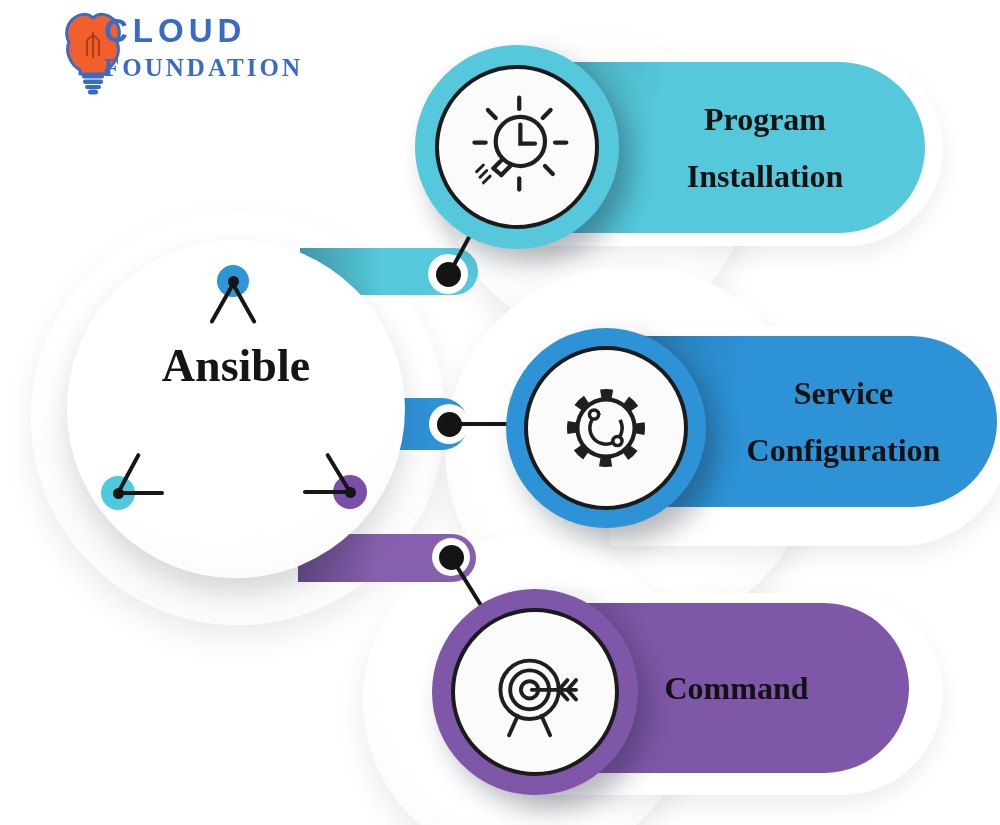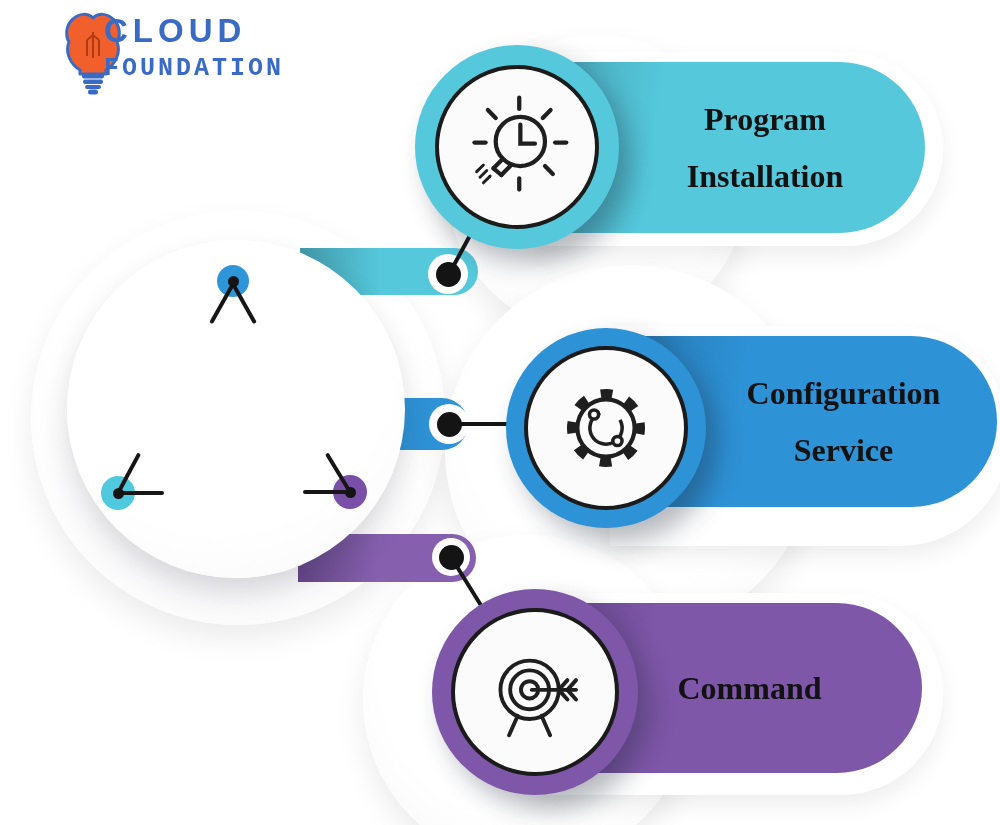--- a/index.html
+++ b/index.html
@@ -20,21 +20,21 @@
   .ring{position:absolute;border-radius:50%;box-shadow:12px 14px 26px rgba(25,35,50,0.32);}
   .inner{position:absolute;border-radius:50%;background:#fbfbfc;border:4px solid #1b1b1b;
          box-sizing:border-box;display:flex;align-items:center;justify-content:center;}
   .minidot{position:absolute;border-radius:50%;background:#141414;}
   .stubwhite{position:absolute;border-radius:50%;background:#ffffff;}
   #central-title{position:absolute;left:0;width:100%;top:97px;text-align:center;
                  font-weight:700;color:#151515;font-size:46px;line-height:58px;}
   #central-title .l2{font-size:47px;}
   #logo-text1{position:absolute;left:104px;top:12px;font-family:"Liberation Sans","DejaVu Sans",sans-serif;
               font-weight:800;font-size:33px;letter-spacing:5px;color:#3a6bc4;}
-  #logo-text2{position:absolute;left:104px;top:54px;font-family:Liberation Mono, monospace;
+  #logo-text2{position:absolute;left:104px;top:54px;font-family:Liberation Serif, serif;
               font-weight:800;font-size:25px;letter-spacing:3px;color:#3a6bc4;}
 </style>
 </head>
 <body>
 
 <div id="stage">
 
   <div class="circ halo" style="left:31px;top:211px;width:414px;height:414px;"></div>
   <div class="circ halo" style="left:447px;top:35px;width:300px;height:300px;"></div>
   <div class="circ halo" style="left:445px;top:265px;width:370px;height:370px;"></div>
@@ -46,44 +46,45 @@
     <div class="txt" style="padding-left:60px;">
       <div>Program</div>
       <div>Installation</div>
     </div>
   </div>
 
   <div class="lip" style="left:610px;top:326px;width:400px;height:220px;border-radius:0 110px 110px 0;"></div>
   <div class="pill" style="left:620px;top:336px;width:377px;height:171px;border-radius:20px 86px 86px 20px;
        background:linear-gradient(100deg, rgba(15,35,55,0.40) 0%, rgba(15,35,55,0.12) 16%, rgba(0,0,0,0) 32%), #2e92d6;">
     <div class="txt" style="padding-left:70px;">
+      <div>Service</div>
       <div>Configuration</div>
-      <div>Service</div>
     </div>
   </div>
 
   <div class="lip" style="left:535px;top:593px;width:408px;height:202px;border-radius:0 101px 101px 0;"></div>
-  <div class="pill" style="left:537px;top:603px;width:385px;height:170px;border-radius:20px 85px 85px 20px;
+  <div class="pill" style="left:524px;top:603px;width:385px;height:170px;border-radius:20px 85px 85px 20px;
        background:linear-gradient(100deg, rgba(25,15,45,0.38) 0%, rgba(25,15,45,0.12) 15%, rgba(0,0,0,0) 30%), #7e57a8;text-decoration:underline;">
     <div class="txt" style="padding-left:40px;">
       <div>Command</div>
     </div>
   </div>
 
   <div class="stub" style="left:300px;top:248px;width:178px;height:47px;border-radius:0 23.5px 23.5px 0;
        background:linear-gradient(to right, rgba(20,40,50,0.30) 0%, rgba(0,0,0,0) 45%), #55c8db;"></div>
   <div class="stub" style="left:395px;top:398px;width:73px;height:52px;border-radius:0 26px 26px 0;
        background:#2e92d6;"></div>
   <div class="stub" style="left:298px;top:534px;width:178px;height:48px;border-radius:0 24px 24px 0;
        background:linear-gradient(to right, rgba(25,15,45,0.30) 0%, rgba(0,0,0,0) 45%), #8660ae;"></div>
 
   <div class="circ" style="left:67px;top:240px;width:338px;height:338px;
        background:radial-gradient(circle at 45% 35%, #ffffff 60%, #fafafb 85%, #f3f3f5 100%);
        box-shadow:0 16px 28px rgba(40,40,60,0.18);">
     <div id="central-title">
+      <div>Ansible</div>
     </div>
   </div>
 
   <div class="circ" style="left:217px;top:265px;width:32px;height:32px;background:#2e96d8;"></div>
   <div class="circ" style="left:101px;top:476px;width:34px;height:34px;background:#4fc9dd;"></div>
   <div class="circ" style="left:333px;top:475px;width:34px;height:34px;background:#7a4fa8;"></div>
 
   <div class="ln" style="left:233px;top:282px;width:45px;transform:rotate(119.4deg);"></div>
   <div class="ln" style="left:233px;top:282px;width:45px;transform:rotate(60.6deg);"></div>
   <div class="ln" style="left:118px;top:491px;width:46px;"></div>

